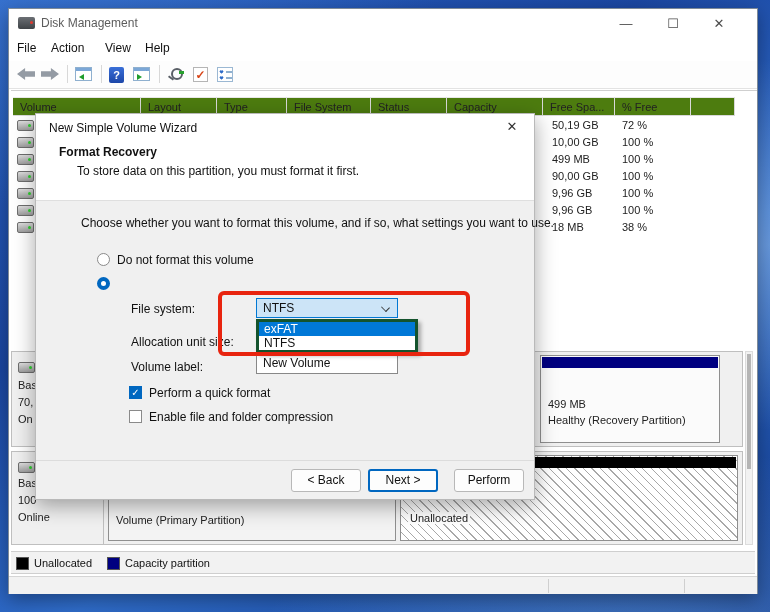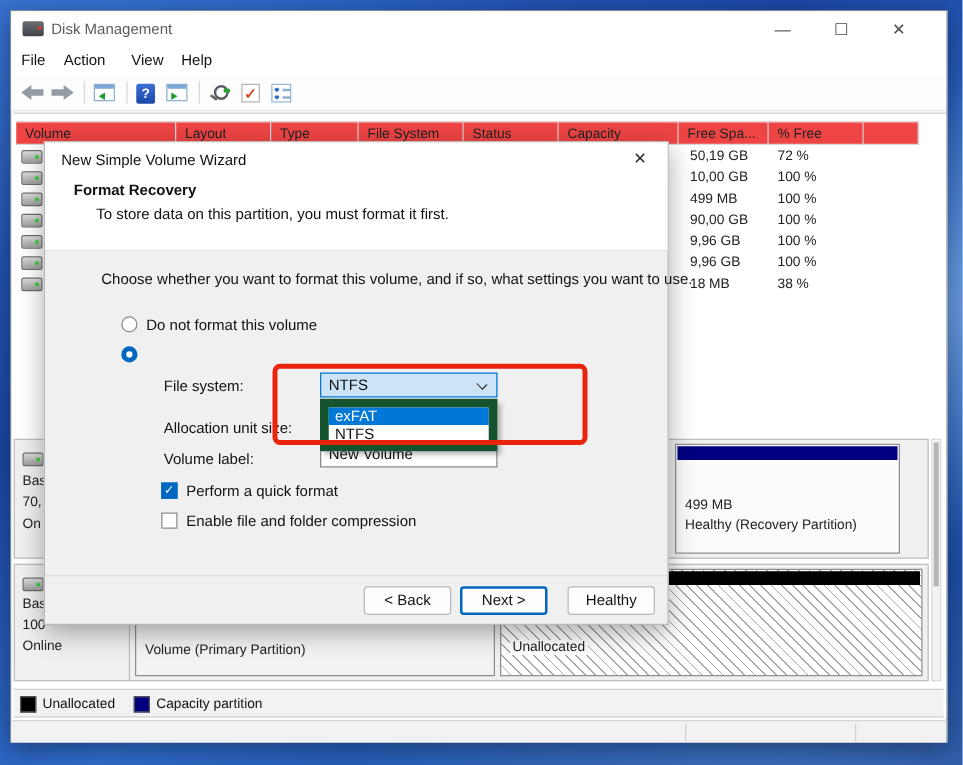--- a/index.html
+++ b/index.html
@@ -59,21 +59,21 @@
   .tb-list { position:absolute; top:6px; width:16px; height:15px; background:#fff; border:1px solid #9bb8d3; }
   .tb-list i { position:absolute; left:2px; width:3px; height:3px; border-left:2px solid #2f6cc9;
     border-bottom:2px solid #2f6cc9; transform:rotate(-45deg); }
   .tb-list i.r1 { top:2px; } .tb-list i.r2 { top:8px; }
   .tb-list b { position:absolute; left:8px; width:6px; height:2px; background:#8fb0cf; }
   .tb-list b.r1 { top:3px; } .tb-list b.r2 { top:9px; }
 
   
   .content { position:absolute; left:2px; top:81px; width:746px; height:484px; background:#fff;
     border-top:1px solid #cfcfcf; }
-  .hdr-cell { position:absolute; top:6px; height:19px; background:#ef4444;
+  .hdr-cell { position:absolute; top:6px; height:19px; background:#4d7c0f;
     border-right:1px solid #d9d9d9; border-bottom:1px solid #d9d9d9; border-top:1px solid #e8e8e8;
     font-size:11px; color:#222; line-height:18px; padding-left:7px; overflow:hidden; white-space:nowrap; }
   .vol-row { position:absolute; left:0; width:100%; height:17px; }
   .drive-ico { position:absolute; left:6px; top:2px; width:17px; height:11px;
     background:linear-gradient(#dddddd,#9f9f9f); border:1px solid #6e6e6e; border-radius:2px; }
   .drive-ico::after { content:""; position:absolute; right:2px; top:3px; width:3px; height:3px;
     background:#2fd12f; border-radius:50%; }
   .vol-frag { position:absolute; left:25px; top:1px; font-size:11px; color:#222; }
   .vol-free { position:absolute; left:541px; top:1px; font-size:11px; color:#222; }
   .vol-pct  { position:absolute; left:611px; top:1px; font-size:11px; color:#222; }
@@ -117,22 +117,22 @@
     background:#fff; }
   .radio.sel { border:4px solid #0067c0; }
   .checkbox { position:absolute; width:13px; height:13px; border:1px solid #8a8a8a; background:#fff;
     font-size:10px; line-height:12px; text-align:center; color:#fff; }
   .checkbox.on { background:#0067c0; border-color:#0067c0; }
   .combo { position:absolute; left:220px; top:184px; width:142px; height:20px;
     background:#cce4f7; border:1px solid #0078d4; font-size:12px; color:#111;
     line-height:18px; padding-left:6px; }
   .combo .chev { position:absolute; right:8px; top:5px; width:7px; height:7px;
     border-right:1.6px solid #333; border-bottom:1.6px solid #333; transform:rotate(45deg) scaleY(.8); }
-  .dd-list { position:absolute; left:220px; top:205px; width:142px; background:#fff;
-    border:7px solid #14532d; box-shadow:3px 3px 4px rgba(0,0,0,.3); z-index:25; }
+  .dd-list { position:absolute; left:220px; top:205px; width:162px; background:#fff;
+    border:3px solid #14532d; box-shadow:3px 3px 4px rgba(0,0,0,.3); z-index:25; }
   .dd-item { height:14px; font-size:12px; line-height:14px; padding-left:5px; color:#111; }
   .dd-item.hl { background:#0078d7; color:#fff; }
   .txt-input { position:absolute; left:220px; top:239px; width:142px; height:21px; background:#fff;
     border:1px solid #888; font-size:12px; line-height:19px; padding-left:6px; color:#111; }
   .dlg-footer-line { position:absolute; left:0; top:346px; width:100%; height:1px; background:#dcdcdc; }
   .btn { position:absolute; top:355px; width:70px; height:23px; background:#fdfdfd;
     border:1px solid #b8b8b8; border-radius:3px; font-size:12px; color:#111;
     text-align:center; line-height:21px; }
   .btn.primary { border:2px solid #0067c0; line-height:19px; }
 
@@ -320,16 +320,16 @@
 
   <span class="checkbox on" style="left:93px;top:272px">✓</span>
   <span class="dlg-text" style="left:113px;top:272px">Perform a quick format</span>
 
   <span class="checkbox" style="left:93px;top:296px"></span>
   <span class="dlg-text" style="left:113px;top:296px">Enable file and folder compression</span>
 
   <div class="dlg-footer-line"></div>
   <div class="btn" style="left:255px">&lt; Back</div>
   <div class="btn primary" style="left:332px">Next &gt;</div>
-  <div class="btn" style="left:418px">Healthy</div>
+  <div class="btn" style="left:418px">Perform</div>
 </div>
 
 <div class="red-box"></div>
 
 </body></html>

